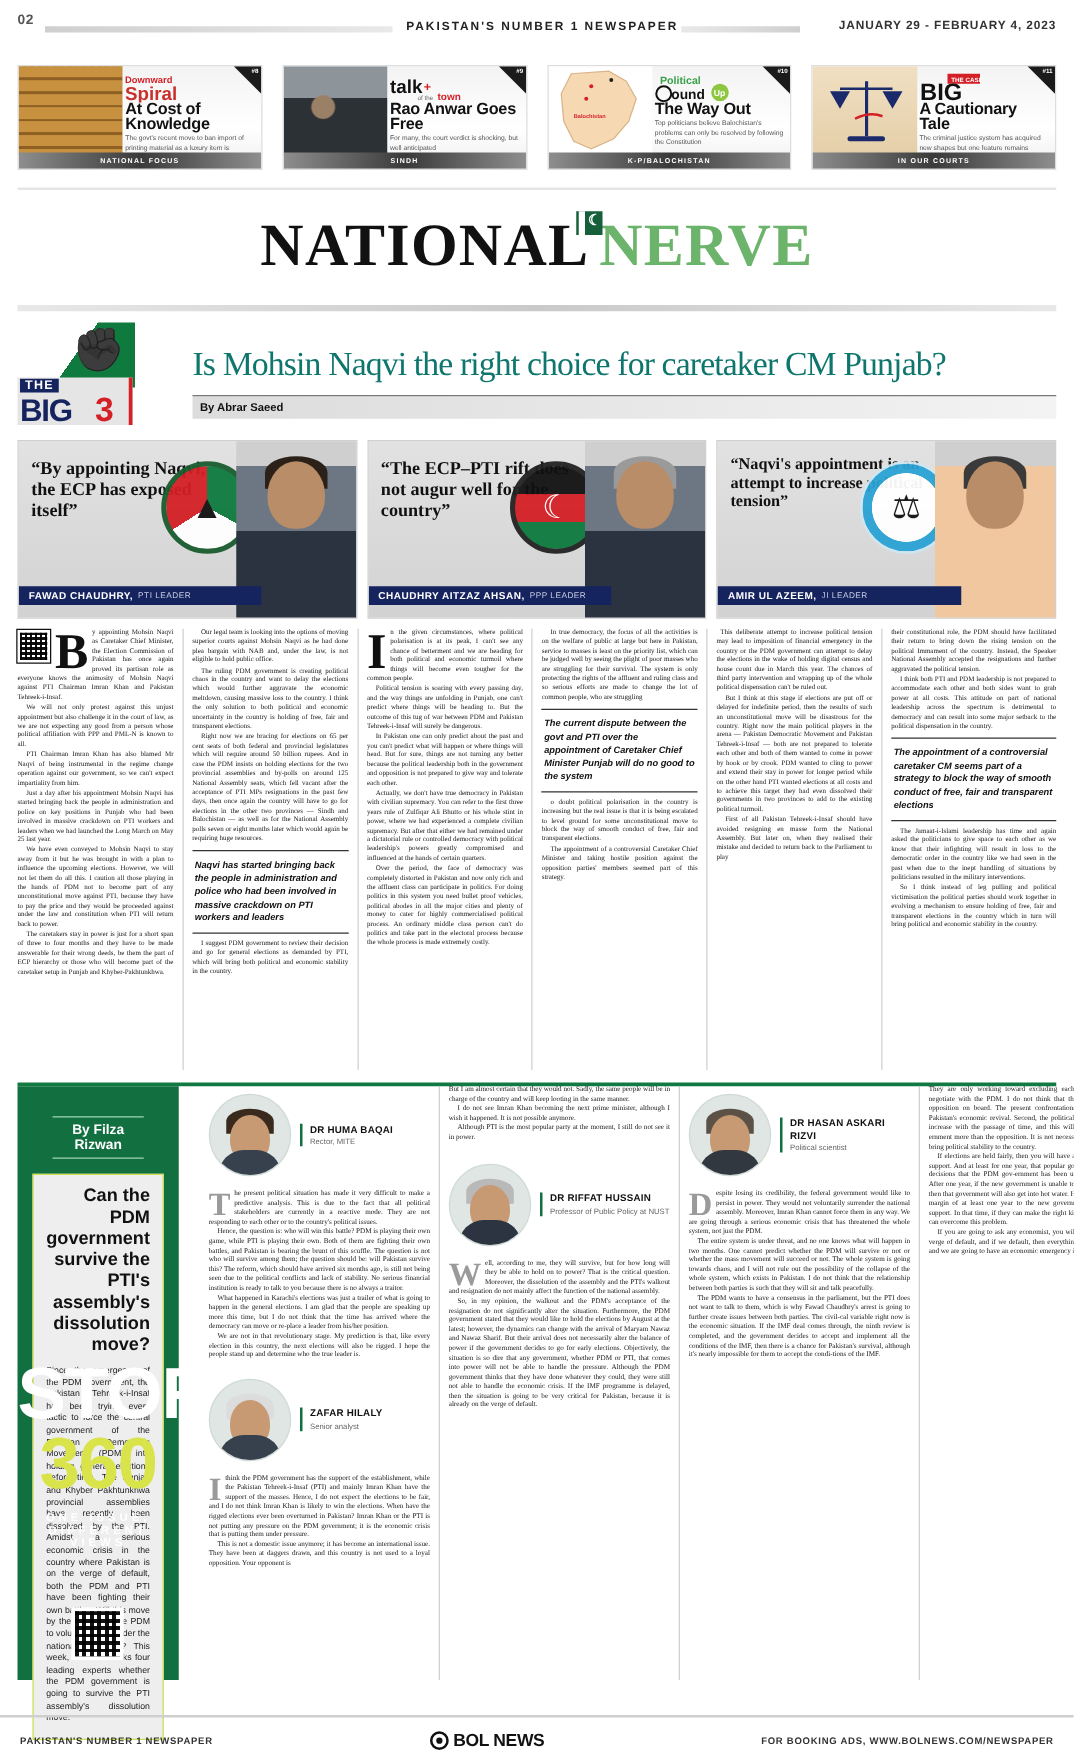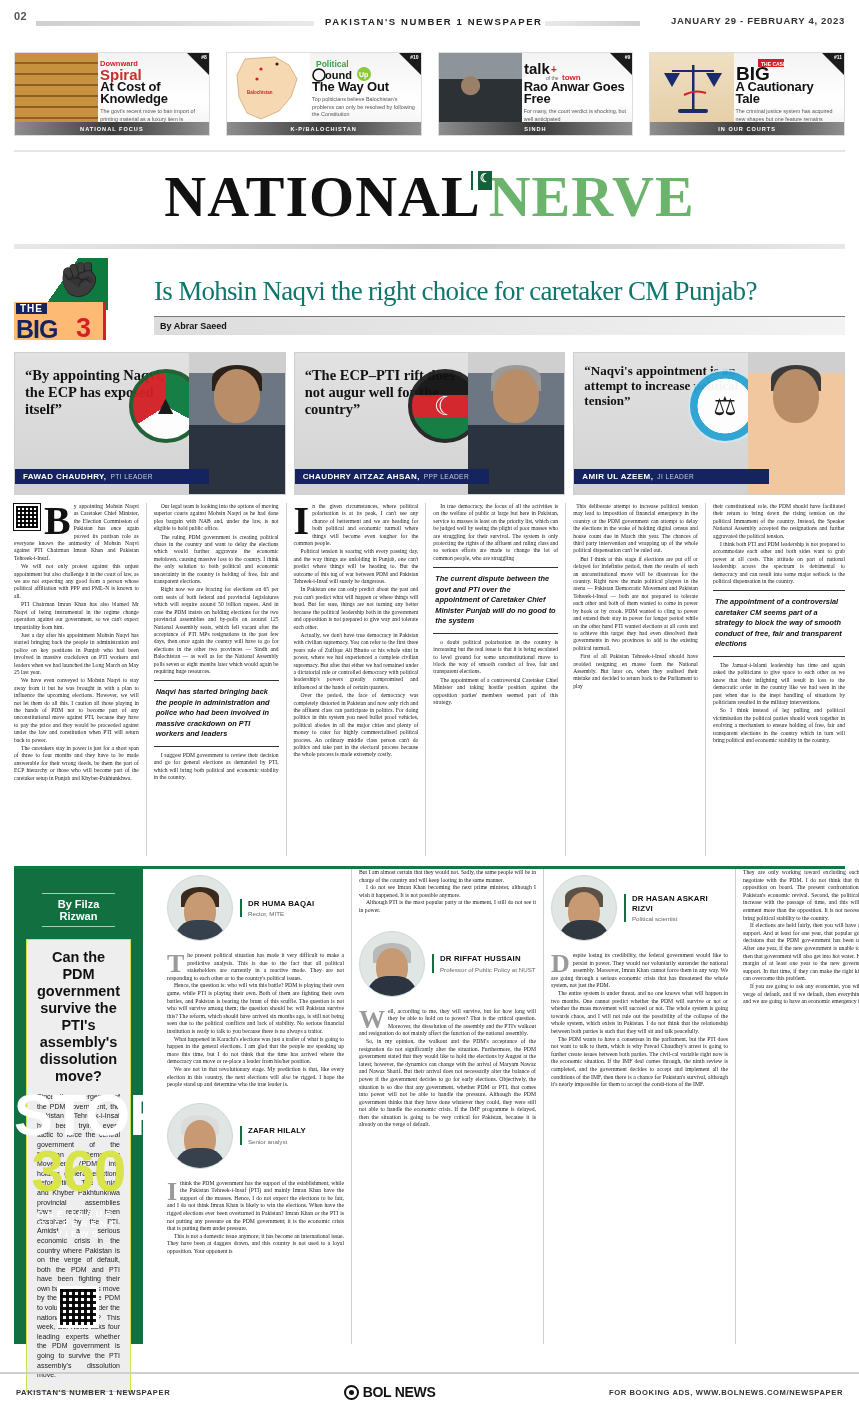--- a/index.html
+++ b/index.html
@@ -114,21 +114,21 @@
   
   .masthead-wrap {
     position: absolute; left: 0; top: 150px; width: 859px;
   }
   .masthead-rule-top {
     width: 831px; margin: 0 auto 0; height: 2px; background: #e5e5e5;
   }
   .masthead {
     text-align: center; padding: 14px 0 8px;
     font-family: "Liberation Serif", serif;
-    font-size: 58px; font-weight: bold; letter-spacing: 1px;
+    font-size: 48px; font-weight: bold; letter-spacing: 1px;
     line-height: 62px;
     position: relative;
   }
   .mast-a { color: #111; }
   .mast-b { color: #6cb46b; }
   .mast-flag {
     display: inline-block; width: 21px; height: 19px;
     background: #15603a; position: relative; top: -22px;
     margin: 0 -3px 0 -10px; vertical-align: middle;
   }
@@ -154,21 +154,21 @@
     position:absolute; left: 24px; top: 0; width: 70px; height: 52px;
     background: linear-gradient(125deg,#ffffff 0 38%, #0f7a3d 38% 100%);
     overflow:hidden;
   }
   .big3-fist::after {
     content:"✊"; position:absolute; left: 20px; top: 1px; font-size: 34px;
     filter: grayscale(1) brightness(.3);
   }
   .big3-badge {
     position: absolute; left: 0; top: 44px; width: 92px; height: 38px;
-    background: #fdba74; border-right: 3px solid #d41f26;
+    background: #e5e5e5; border-right: 3px solid #d41f26;
   }
   .big3-the {
     position:absolute; left:2px; top:1px;
     background:#15235e; color:#fff;
     font-family:"Liberation Sans",sans-serif;
     font-size:10px; font-weight:bold; letter-spacing:1px;
     padding: 0 4px;
   }
   .big3-big {
     position:absolute; left:2px; top:13px;
@@ -320,21 +320,21 @@
     border-top: 1px solid #9fd3b4; border-bottom: 1px solid #9fd3b4;
     padding: 4px 0; width: 70%; margin: 14px auto 12px;
   }
   .s360-box {
     background: #eeeeee; border: 1.5px solid #cfe04f;
     padding: 9px 10px 11px;
   }
   .s360-q {
     font-family: "Liberation Sans", sans-serif;
     font-size: 14.5px; font-weight: bold; line-height: 17px;
-    text-align: center; color: #111; margin-bottom: 7px;
+    text-align: right; color: #111; margin-bottom: 7px;
   }
   .s360-p {
     font-family: "Liberation Sans", sans-serif;
     font-size: 7px; line-height: 9.6px; text-align: justify; color: #1a1a1a;
   }
   .s360-logo {
     position: absolute; left: 0; right: 0; top: 218px; text-align: center;
   }
   .s360-story {
     font-family: "Liberation Sans", sans-serif;
@@ -463,20 +463,43 @@
           <text x="0" y="22" font-family="Liberation Sans, sans-serif" font-size="15" font-weight="bold" fill="#c9302c">Spiral</text>
         </svg>
       </div>
       <div class="promo-head">At Cost of Knowledge</div>
       <div class="promo-sub">The govt's recent move to ban import of printing material as a luxury item is beginning to hurt the education sector</div>
     </div>
     <div class="promo-corner"></div>
     <div class="promo-corner-txt">#8</div>
     <div class="promo-footer">
       <span>NATIONAL FOCUS</span>
+    </div>
+  </div>
+
+  <div class="promo-card">
+    <div class="promo-photo">
+        <div class="ph-car"></div>
+      </div>
+    <div class="promo-body">
+      <div class="promo-kicker">
+        <svg width="95" height="24" viewBox="0 0 95 24">
+          <text x="0" y="16" font-family="Liberation Sans, sans-serif" font-size="15" font-weight="bold" fill="#111">talk</text>
+          <text x="27" y="15" font-family="Liberation Sans, sans-serif" font-size="10" font-weight="bold" fill="#d41f26">+</text>
+          <text x="22" y="22" font-family="Liberation Sans, sans-serif" font-size="5" fill="#666">of the</text>
+          <text x="38" y="22" font-family="Liberation Sans, sans-serif" font-size="8" font-weight="bold" fill="#d41f26">town</text>
+        </svg>
+      </div>
+      <div class="promo-head">Rao Anwar Goes Free</div>
+      <div class="promo-sub">For many, the court verdict is shocking, but well anticipated</div>
+    </div>
+    <div class="promo-corner"></div>
+    <div class="promo-corner-txt">#9</div>
+    <div class="promo-footer">
+      <span>SINDH</span>
     </div>
   </div>
 
   <div class="promo-card">
     <div class="promo-photo">
       <div class="ph-map">
         <svg width="90" height="71" viewBox="0 0 90 71">
           <path d="M18 6 L48 4 L62 12 L70 26 L64 44 L52 58 L34 66 L20 60 L12 44 L10 22 Z" fill="#f6d9b3" stroke="#d9b488" stroke-width="1"></path>
           <circle cx="34" cy="16" r="1.6" fill="#d41f26"></circle>
           <circle cx="50" cy="11" r="1.6" fill="#222"></circle>
@@ -495,43 +518,20 @@
           <text x="47" y="19" font-family="Liberation Sans, sans-serif" font-size="7" font-weight="bold" fill="#fff">Up</text>
         </svg>
       </div>
       <div class="promo-head">The Way Out</div>
       <div class="promo-sub">Top politicians believe Balochistan's problems can only be resolved by following the Constitution</div>
     </div>
     <div class="promo-corner"></div>
     <div class="promo-corner-txt">#10</div>
     <div class="promo-footer">
       <span>K-P/BALOCHISTAN</span>
-    </div>
-  </div>
-
-  <div class="promo-card">
-    <div class="promo-photo">
-        <div class="ph-car"></div>
-      </div>
-    <div class="promo-body">
-      <div class="promo-kicker">
-        <svg width="95" height="24" viewBox="0 0 95 24">
-          <text x="0" y="16" font-family="Liberation Sans, sans-serif" font-size="15" font-weight="bold" fill="#111">talk</text>
-          <text x="27" y="15" font-family="Liberation Sans, sans-serif" font-size="10" font-weight="bold" fill="#d41f26">+</text>
-          <text x="22" y="22" font-family="Liberation Sans, sans-serif" font-size="5" fill="#666">of the</text>
-          <text x="38" y="22" font-family="Liberation Sans, sans-serif" font-size="8" font-weight="bold" fill="#d41f26">town</text>
-        </svg>
-      </div>
-      <div class="promo-head">Rao Anwar Goes Free</div>
-      <div class="promo-sub">For many, the court verdict is shocking, but well anticipated</div>
-    </div>
-    <div class="promo-corner"></div>
-    <div class="promo-corner-txt">#9</div>
-    <div class="promo-footer">
-      <span>SINDH</span>
     </div>
   </div>
 
   <div class="promo-card">
     <div class="promo-photo">
       <div class="ph-scales">
         <svg width="90" height="71" viewBox="0 0 90 71">
           <rect x="42" y="12" width="2.5" height="44" fill="#1b2a6b"></rect>
           <rect x="28" y="56" width="30" height="4" rx="2" fill="#1b2a6b"></rect>
           <line x1="22" y1="18" x2="64" y2="18" stroke="#1b2a6b" stroke-width="2"></line>

